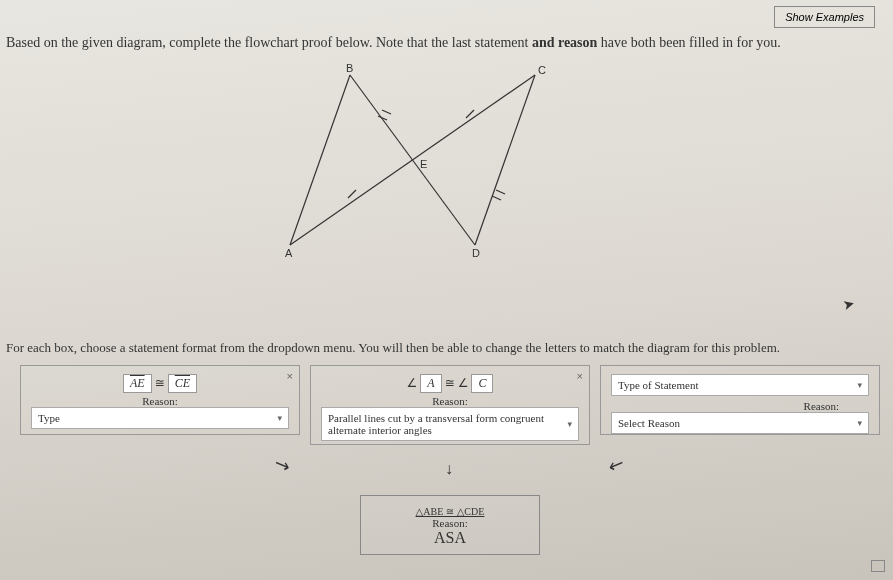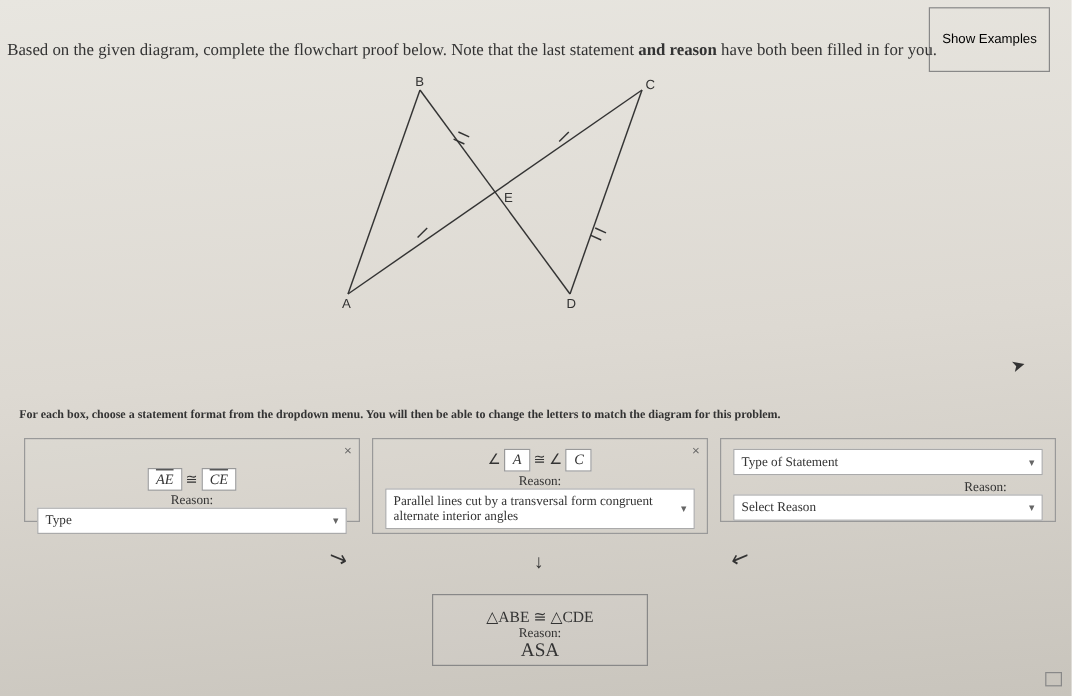--- a/index.html
+++ b/index.html
@@ -10,49 +10,49 @@
   height: 580px;
   overflow: hidden;
   position: relative;
   color: #333;
 }
 .show-examples {
   position: absolute;
   top: 6px;
   right: 18px;
   border: 1px solid #888;
-  padding: 20px 10px;
+  padding: 4px 10px;
   font-size: 11px;
   font-family: Arial, sans-serif;
   cursor: pointer;
   background: transparent;
+  font-style: italic;
 }
 .prompt {
   position: absolute;
   top: 35px;
   left: 6px;
   font-size: 14px;
   width: 880px;
 }
 .diagram {
   position: absolute;
   top: 60px;
   left: 260px;
   width: 340px;
   height: 200px;
 }
 .diagram svg { width: 100%; height: 100%; }
 .label { font-family: Arial, sans-serif; font-size: 11px; fill: #333; }
 .instruction {
   position: absolute;
   top: 340px;
-  left: 16px;
-  font-size: 10px;
+  left: 6px;
+  font-size: 13px;
   width: 860px;
-  font-weight: bold;
 }
 .flow {
   position: absolute;
   top: 365px;
   left: 20px;
   width: 860px;
 }
 .box {
   border: 1px solid #999;
   padding: 8px 10px;
@@ -103,21 +103,21 @@
   font-family: Arial, sans-serif;
 }
 .arrow-down {
   position: absolute;
   font-size: 16px;
   color: #333;
 }
 .arr1 { left: 255px; top: 90px; transform: rotate(-30deg) scaleY(1.3); }
 .arr2 { left: 425px; top: 95px; }
 .arr3 { left: 590px; top: 90px; transform: rotate(30deg) scaleY(1.3); }
-.conclusion-stmt { font-size: 13px; margin-top: 2px; }
+.conclusion-stmt { font-size: 10px; margin-top: 2px; text-decoration: underline; }
 .type-wrap { position: relative; }
 .cursor-icon {
   position: absolute;
   right: 38px;
   top: 296px;
   font-size: 14px;
   transform: rotate(-15deg);
 }
 .footer-icon {
   position: absolute;
@@ -164,21 +164,21 @@
 
 <span class="cursor-icon">➤</span>
 
 <div class="instruction">For each box, choose a statement format from the dropdown menu. You will then be able to change the letters to match the diagram for this problem.</div>
 
 <div class="flow">
 
   <div class="box box1">
     <span class="close-x">×</span>
     <div class="statement-row">
-      <span style="text-decoration: overline; margin-top: 16px;" class="mini-input">AE</span>
+      <span style="text-decoration: overline;" class="mini-input">AE</span>
       <span>≅</span>
       <span style="text-decoration: overline;" class="mini-input">CE</span>
     </div>
     <div class="reason-label">Reason:</div>
     <div class="reason-select">
       <span>Type</span>
       <span class="dd-arrow">▾</span>
     </div>
   </div>
 

